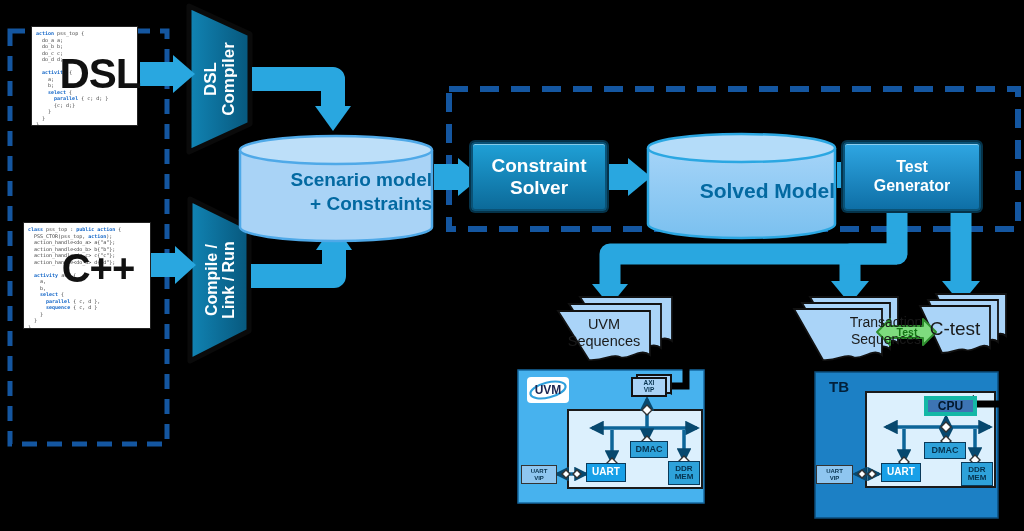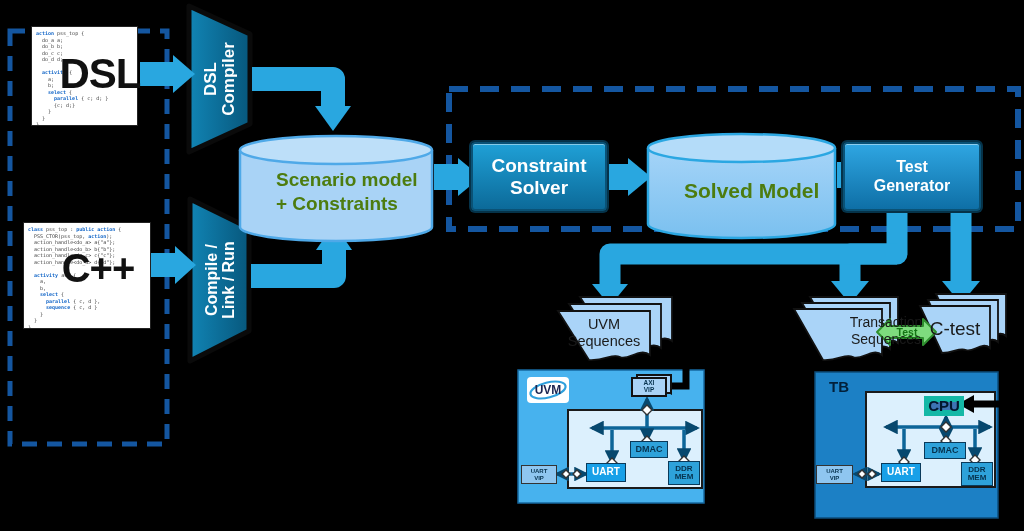--- a/index.html
+++ b/index.html
@@ -8,21 +8,21 @@
   #shapes{position:absolute;left:0;top:0;z-index:1;}
   .ov{position:absolute;z-index:2;}
   .codebox{background:#fff;border:1.5px solid #222;color:#444;
            font-family:"DejaVu Sans Mono",monospace;font-size:5px;line-height:1.3;
            white-space:pre;overflow:hidden;padding:3px 2px 2px 4px;box-sizing:border-box;}
   .codebox .kw{color:#1467C8;font-weight:bold;}
   .biglabel{font-weight:bold;color:#111;text-align:center;letter-spacing:-1px;}
   .rotlabel{display:flex;align-items:center;justify-content:center;text-align:center;
             color:#fff;font-weight:bold;white-space:pre-line;transform:rotate(-90deg);
             line-height:1.08;}
-  .cyltext{color:#4d7c0f;font-weight:bold;text-align:left;white-space:pre-line;line-height:1.25;padding-left:36px;}
+  .cyltext{color:#0369a1;font-weight:bold;text-align:right;white-space:pre-line;line-height:1.25;}
   .procbox{border:2px solid #0a5276;border-radius:4px;display:flex;align-items:center;
            justify-content:center;text-align:center;color:#fff;font-weight:bold;
            white-space:pre-line;line-height:1.15;
            box-shadow:inset 0 1px 0 rgba(255,255,255,.45), 0 0 0 2px #05334a;}
   .stacktext{position:absolute;text-align:center;color:#1a1a1a;white-space:pre-line;
              line-height:1.2;z-index:2;}
   .synctext{position:absolute;text-align:center;font-weight:bold;color:#157515;
             text-decoration:underline;z-index:2;}
   .devbox{position:absolute;display:flex;align-items:center;justify-content:center;
           text-align:center;font-weight:bold;box-sizing:border-box;white-space:pre-line;
@@ -229,21 +229,21 @@
 <div class="devbox" style="left:631px;top:377px;width:36px;height:20px;background:#A9D3F6;border:2px solid #111;font-size:6.5px;color:#06324e;">AXI
 VIP</div>
 <div class="devbox" style="left:630px;top:441px;width:38px;height:17px;background:#2EA2DA;border:1.5px solid #0a3a5a;font-size:9px;color:#06324e;">DMAC</div>
 <div class="devbox" style="left:586px;top:463px;width:40px;height:19px;background:#18A0E8;border:1.5px solid #0a3a5a;font-size:10px;color:#fff;">UART</div>
 <div class="devbox" style="left:668px;top:461px;width:32px;height:24px;background:#2EA2DA;border:1.5px solid #0a3a5a;font-size:8px;color:#06324e;">DDR
 MEM</div>
 <div class="devbox" style="left:521px;top:465px;width:36px;height:19px;background:#8FC6F0;border:1.5px solid #333;font-size:6px;color:#06324e;">UART
 VIP</div>
 
 <div class="tbtitle" style="left:829px;top:378px;font-size:15px;">TB</div>
-<div class="devbox" style="left:924px;top:396px;width:40px;height:20px;background:#3D74B4;border:6px solid #14b8a6;font-size:15px;color:#02182e;">CPU</div>
+<div class="devbox" style="left:924px;top:396px;width:53px;height:20px;background:#3D74B4;border:4px solid #14b8a6;font-size:12px;color:#02182e;">CPU</div>
 <div class="devbox" style="left:924px;top:442px;width:42px;height:17px;background:#2EA2DA;border:1.5px solid #0a3a5a;font-size:9px;color:#06324e;">DMAC</div>
 <div class="devbox" style="left:881px;top:463px;width:40px;height:19px;background:#18A0E8;border:1.5px solid #0a3a5a;font-size:10px;color:#fff;">UART</div>
 <div class="devbox" style="left:961px;top:462px;width:32px;height:24px;background:#2EA2DA;border:1.5px solid #0a3a5a;font-size:8px;color:#06324e;">DDR
 MEM</div>
 <div class="devbox" style="left:816px;top:465px;width:37px;height:19px;background:#8FC6F0;border:1.5px solid #333;font-size:6px;color:#06324e;">UART
 VIP</div>
 
 </div>
 
 </body></html>

